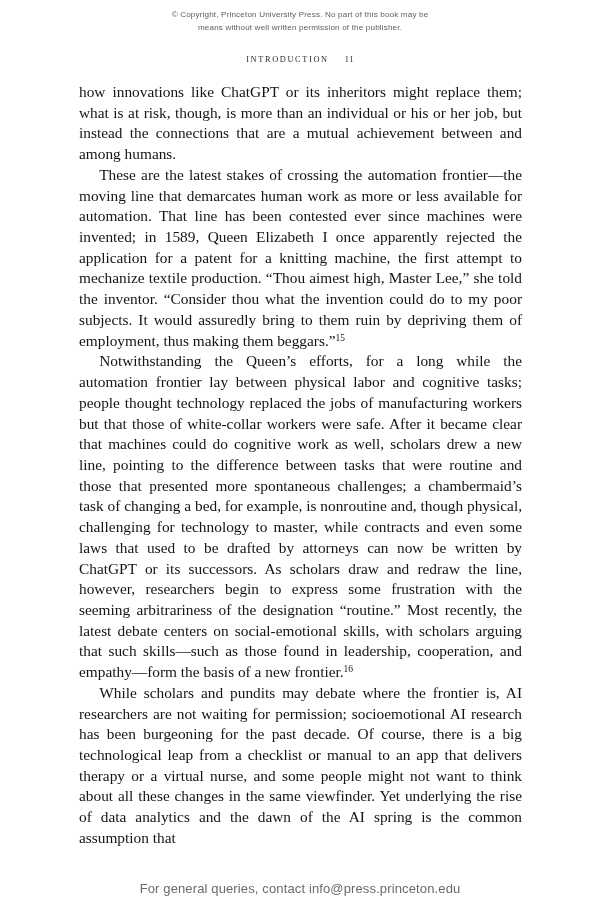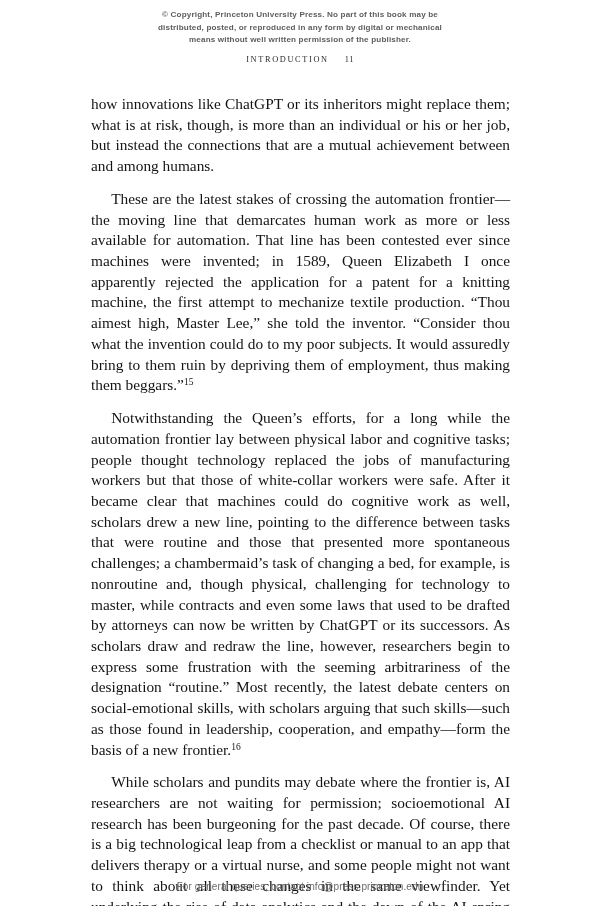--- a/index.html
+++ b/index.html
@@ -30,21 +30,20 @@
     position: absolute;
     left: 0;
     top: 9px;
     width: 600px;
     text-align: center;
     font-family: "Liberation Sans", "DejaVu Sans", sans-serif;
     font-size: 8.1px;
     line-height: 12.6px;
     color: #5d5d5d;
     letter-spacing: 0.02em;
-    font-weight: bold;
   }
   .copyright-notice .cline {
     display: block;
     white-space: nowrap;
   }
 
   
   .running-head {
     position: absolute;
     left: 0;
@@ -71,55 +70,54 @@
     top: 82px;
     width: 443px;
     font-size: 15.35px;
     line-height: 20.72px;
     text-align: justify;
     text-justify: inter-word;
     hyphens: manual;
     color: #131313;
   }
   .text-block p {
-    margin: 12px;
+    margin: 0;
     text-indent: 0;
   }
   .text-block p.indented {
     text-indent: 1.32em;
   }
   sup.fn {
     font-size: 0.62em;
     line-height: 0;
     vertical-align: 0.52em;
     font-family: Liberation Serif, serif;
   }
 
   
   .footer-notice {
     position: absolute;
     left: 0;
     top: 881px;
     width: 600px;
     text-align: center;
     font-family: "Liberation Sans", "DejaVu Sans", sans-serif;
-    font-size: 10px;
+    font-size: 13px;
     color: #6a6a6a;
     letter-spacing: 0.01em;
     white-space: nowrap;
   }
 </style>
 </head>
 <body>
 
 <div class="page">
 
   <div class="copyright-notice">
     <span class="cline">© Copyright, Princeton University Press. No part of this book may be</span>
-    <span class="cline">distributed, posted, or reproduced in any form by digital or mechanical</span>
     <span class="cline">means without well written permission of the publisher.</span>
   </div>
 
   <div class="running-head">
     <span class="rh-title">INTRODUCTION</span>
     <span class="rh-folio">11</span>
   </div>
 
   <div class="text-block">
     <p><span>how innovations like ChatGPT or its inheritors might replace them; what is at risk, though, is more than an individual or his or her job, but instead the connections that are a mutual achievement between and among humans.</span></p>

